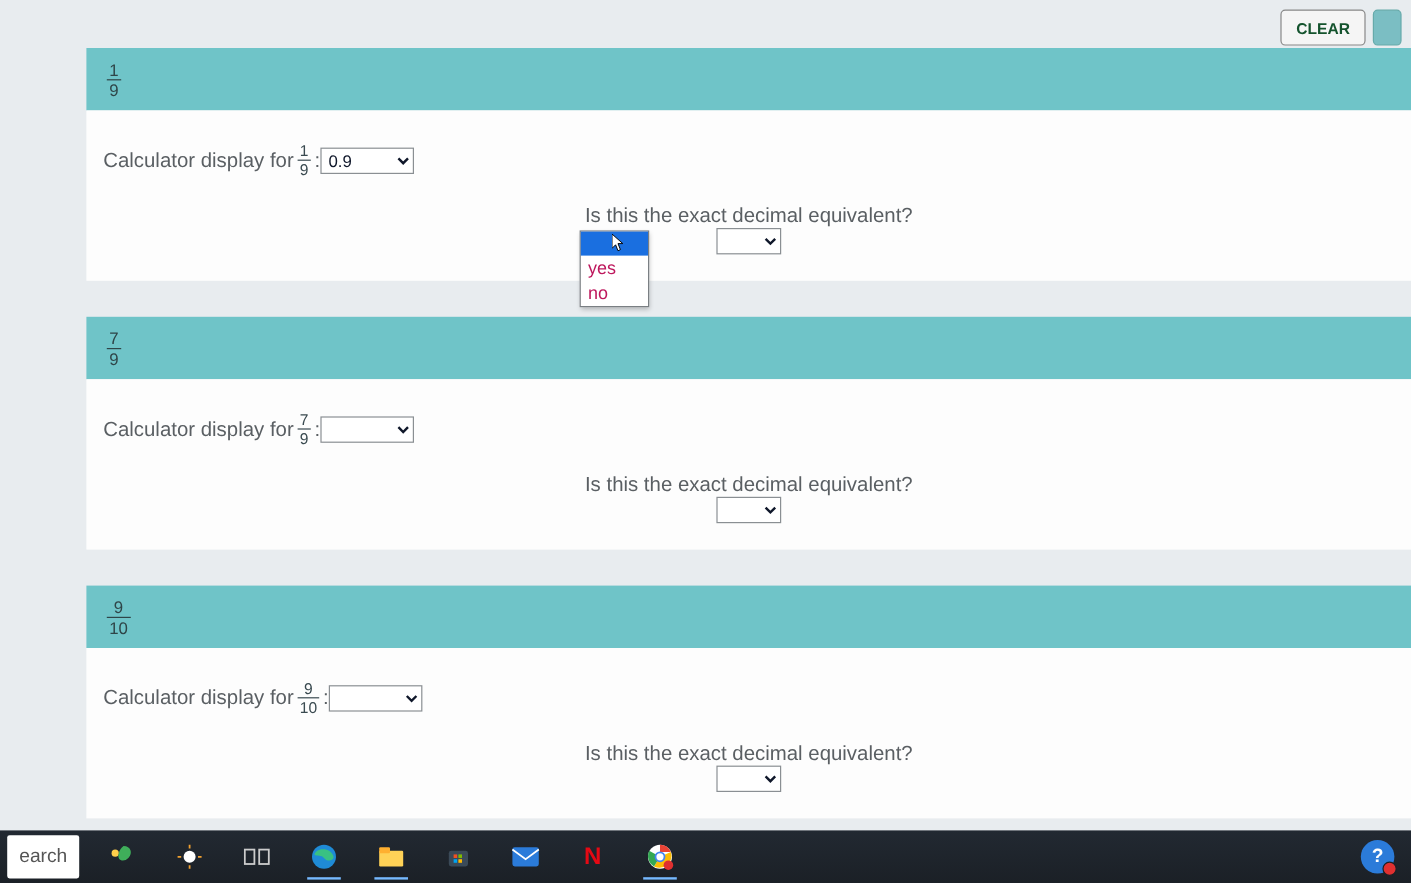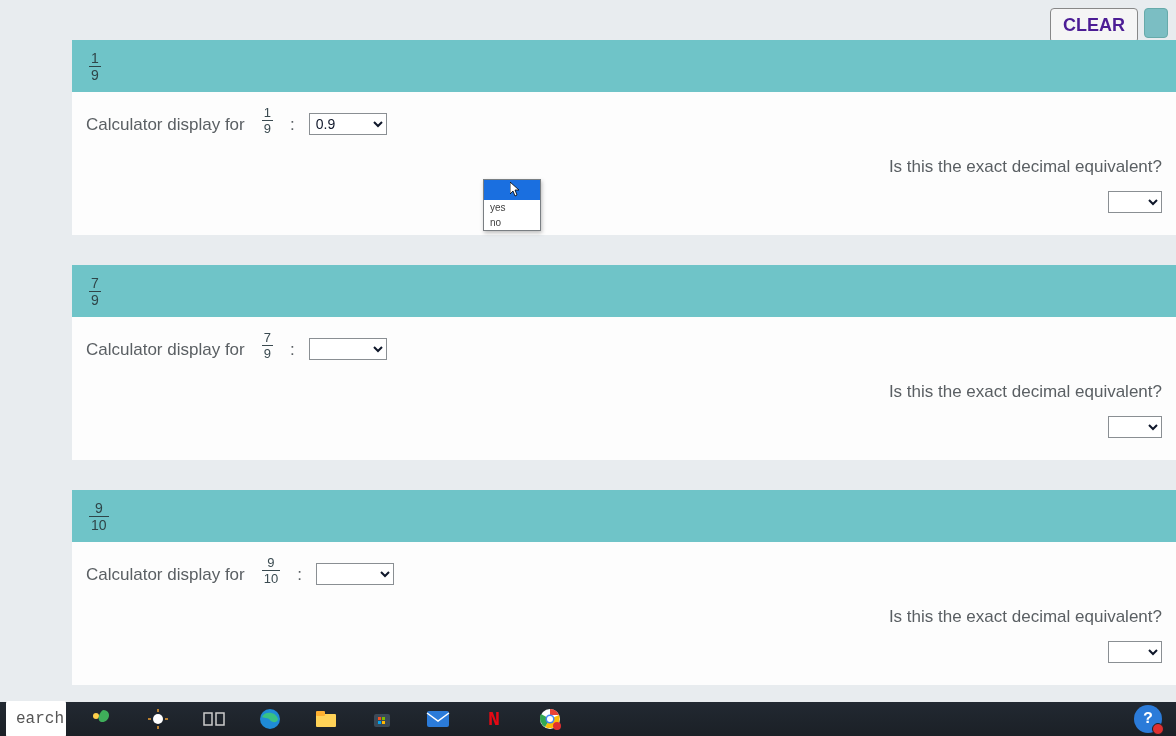--- a/index.html
+++ b/index.html
@@ -16,23 +16,23 @@
     top: 8px;
     right: 8px;
     display: flex;
     gap: 6px;
   }
   .btn-clear {
     background: #f5f5f5;
     border: 1px solid #888;
     border-radius: 4px;
     padding: 6px 12px;
-    font-size: 18px;
+    font-size: 13px;
     font-weight: 600;
-    color: #4c1d95;
+    color: #14532d;
     cursor: pointer;
   }
   .btn-other {
     background: #7bbec3;
     border: 1px solid #6aa;
     border-radius: 4px;
     width: 24px;
     height: 30px;
     color: #fff;
   }
@@ -49,26 +49,27 @@
     display: flex;
     align-items: center;
     min-height: 52px;
   }
   .body-panel {
     background: #fdfdfd;
     padding: 14px 14px 18px 14px;
   }
   .row {
     display: flex;
-    align-items: flex-end;
-    gap: 14px;
+    align-items: center;
+    gap: 0;
     margin-bottom: 22px;
     color: #5a5f63;
     font-size: 17px;
     position: relative;
+    margin-top: 13px;
   }
   .row:last-child { margin-bottom: 4px; flex-direction: column; }
   .fraction {
     display: inline-flex;
     flex-direction: column;
     align-items: center;
     font-size: 13px;
     line-height: 1;
     color: #3a4a50;
     margin: 0 3px;
@@ -86,43 +87,42 @@
     width: 78px;
   }
   select.combo.narrow { width: 54px; }
   .dropdown-open {
     position: absolute;
     left: 397px;
     top: 22px;
     width: 58px;
     border: 1px solid #7a7f83;
     background: #fff;
-    font-size: 10px;
-    color: #404040;
+    font-size: 15px;
+    color: #be185d;
     z-index: 50;
     box-shadow: 1px 2px 4px rgba(0,0,0,0.25);
   }
   .dropdown-open .opt { padding: 2px 6px; cursor: default; }
   .dropdown-open .opt.selected { background: #1a6fe0; color: #fff; height: 20px; position: relative; }
   .cursor-arrow {
     position: absolute;
     left: 26px; top: 2px;
     width: 12px; height: 16px;
     pointer-events: none;
   }
   .taskbar {
     position: absolute;
     left: 0; right: 0; bottom: 0;
-    height: 34px;
+    height: 44px;
     background: linear-gradient(#222932, #1b2026);
     display: flex;
     align-items: center;
     padding: 0 6px;
     gap: 16px;
-    font-family: Liberation Mono, monospace;
   }
   .taskbar .search-box {
     background: #fff;
     color: #555;
     font-size: 16px;
     padding: 8px 10px;
     width: 60px;
     height: 36px;
     border-radius: 2px;
     display: flex;

